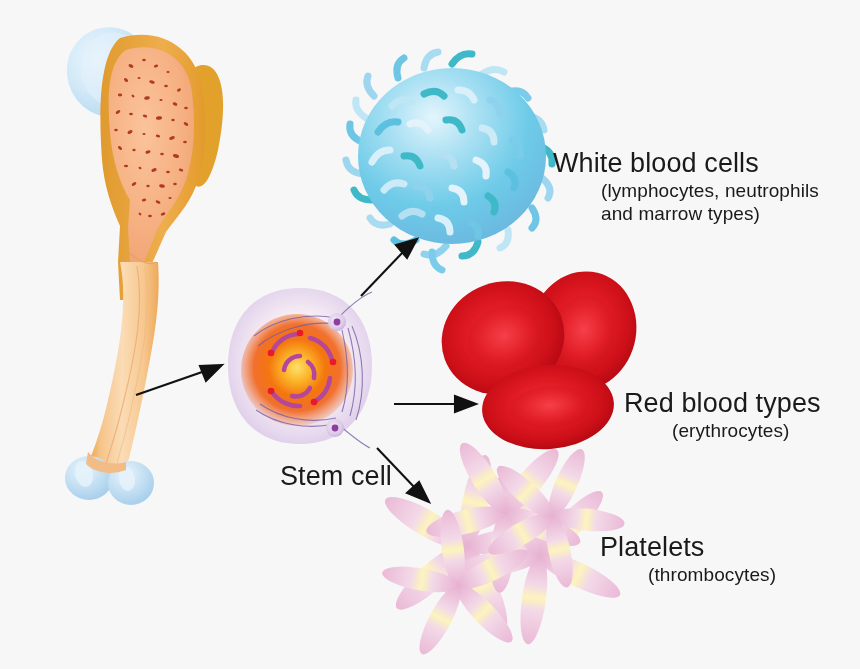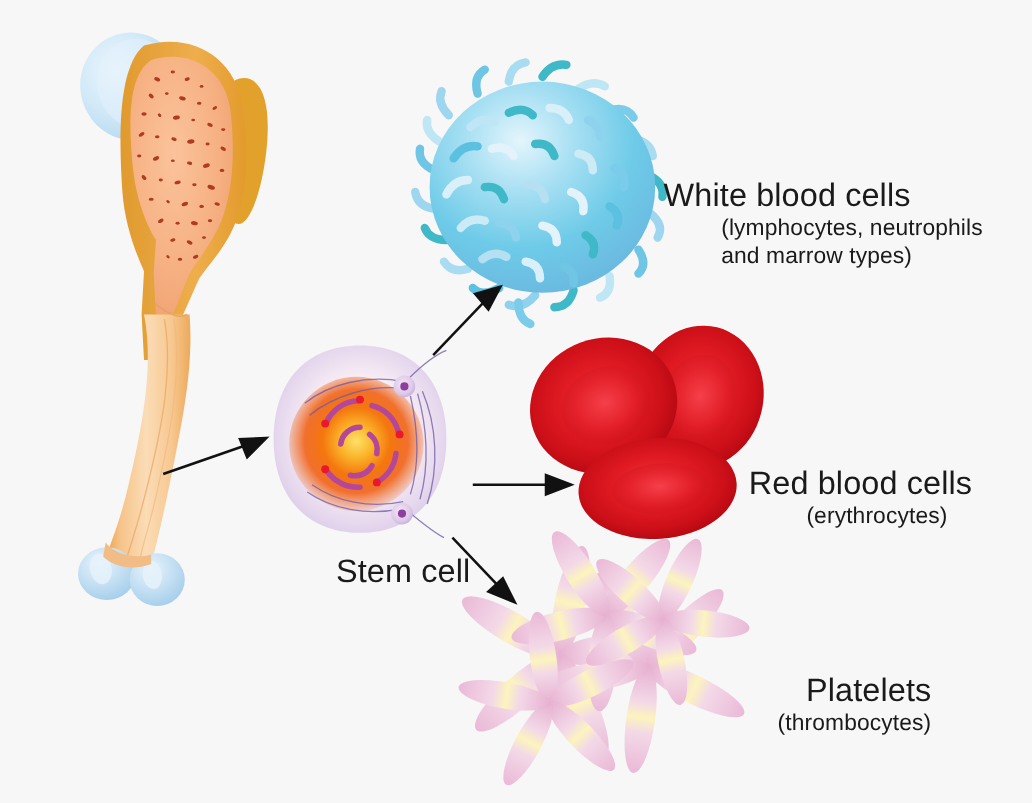--- a/index.html
+++ b/index.html
@@ -12,21 +12,21 @@
   }
   #stage{position:absolute;inset:0;width:860px;height:669px;}
   svg.layer{position:absolute;left:0;top:0;width:860px;height:669px;overflow:visible;}
   .lbl{position:absolute;color:#1a1a1a;white-space:nowrap;}
   .lbl .t1{font-size:27px;line-height:31px;letter-spacing:.1px;}
   .lbl .t2{font-size:19px;line-height:23px;letter-spacing:.1px;margin-left:48px;}
   #lbl-bone{left:55px;top:497px;}
   #lbl-stem{left:268px;top:461px;margin-left:12px;}
   #lbl-wbc{left:553px;top:148px;}
   #lbl-rbc{left:624px;top:388px;}
-  #lbl-plt{left:600px;top:560px;text-align:right;}
+  #lbl-plt{left:600px;top:532px;}
 </style>
 </head>
 <body>
 
 <div id="stage">
 
   <svg class="layer" viewBox="0 0 860 669">
     <defs>
 
       <linearGradient id="gShaft" x1="0" y1="0" x2="1" y2="0">
@@ -376,21 +376,21 @@
     <div class="t1">Stem cell</div>
   </div>
 
   <div class="lbl" id="lbl-wbc">
     <div class="t1">White blood cells</div>
     <div class="t2">(lymphocytes, neutrophils</div>
     <div class="t2">and marrow types)</div>
   </div>
 
   <div class="lbl" id="lbl-rbc">
-    <div class="t1">Red blood cells</div>
+    <div class="t1">Red blood types</div>
     <div class="t2">(erythrocytes)</div>
   </div>
 
   <div class="lbl" id="lbl-plt">
     <div class="t1">Platelets</div>
     <div class="t2">(thrombocytes)</div>
   </div>
 
 </div>
 

